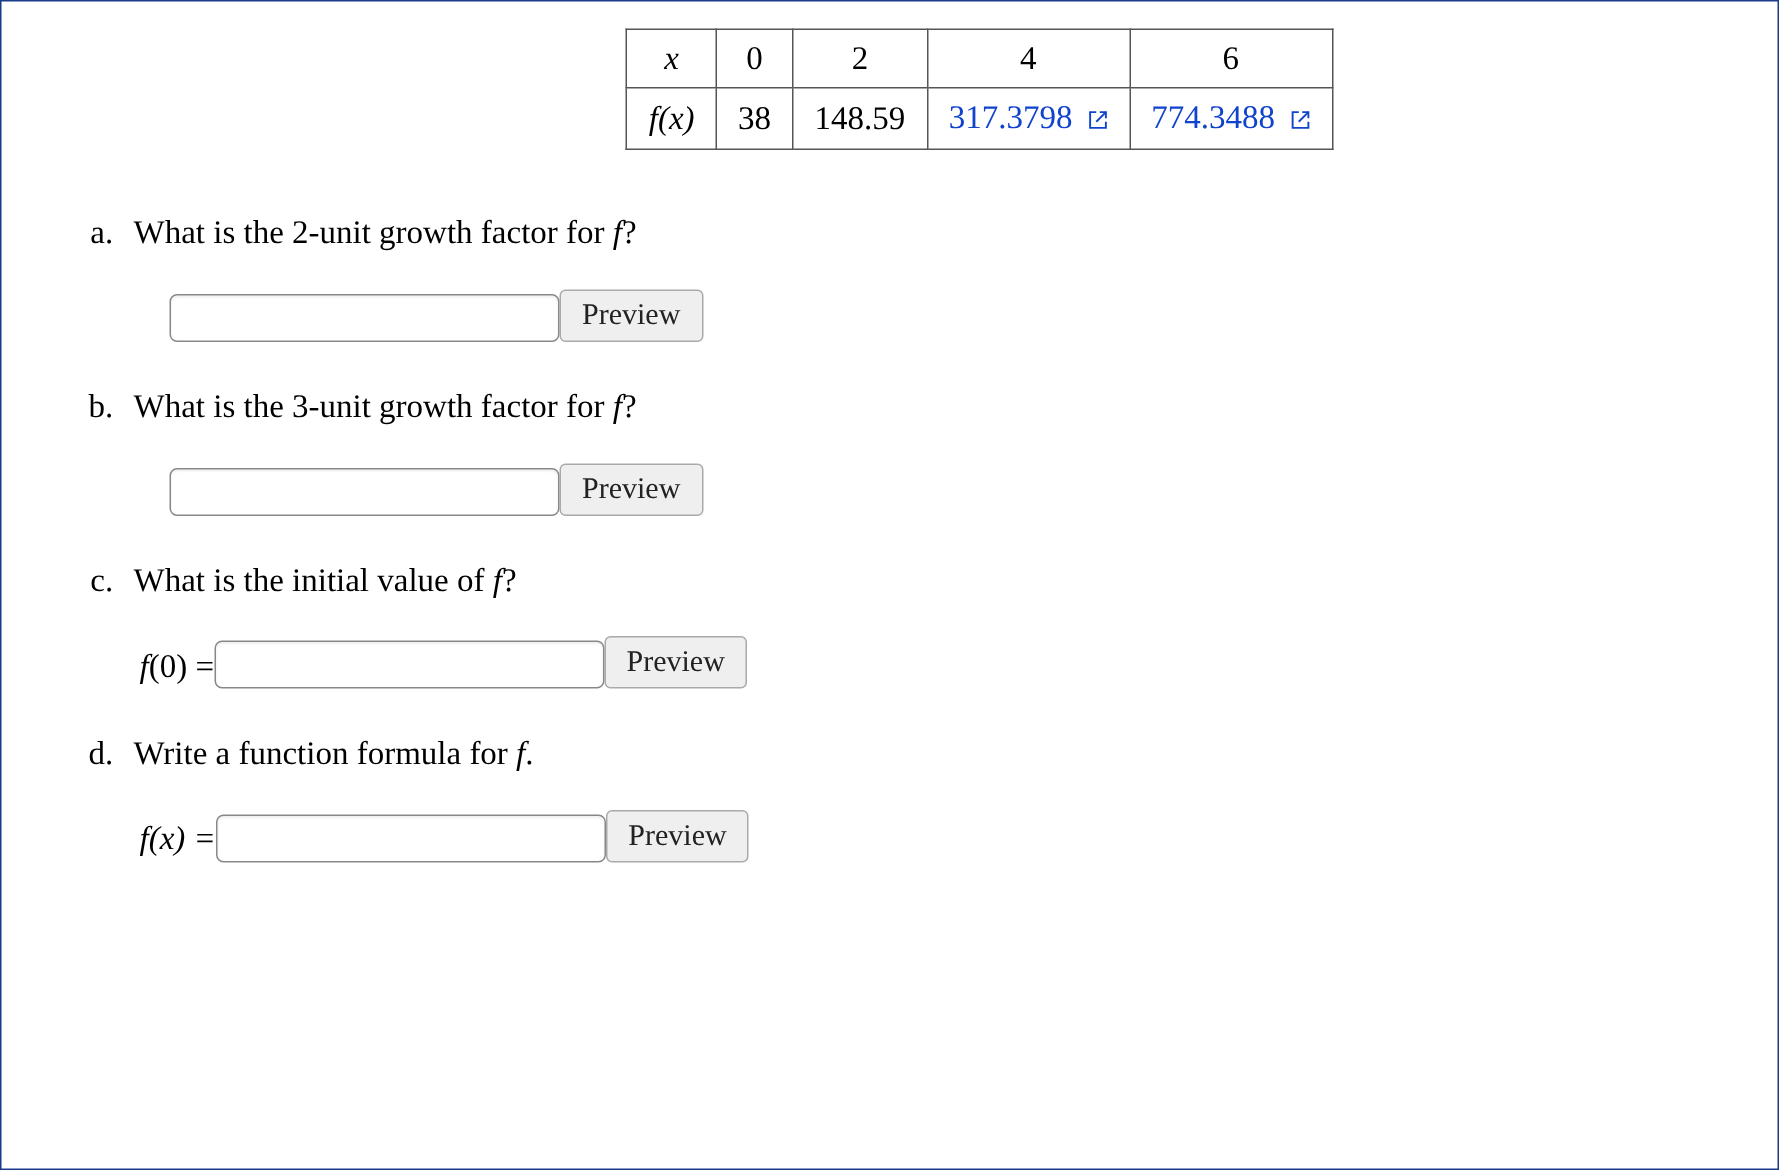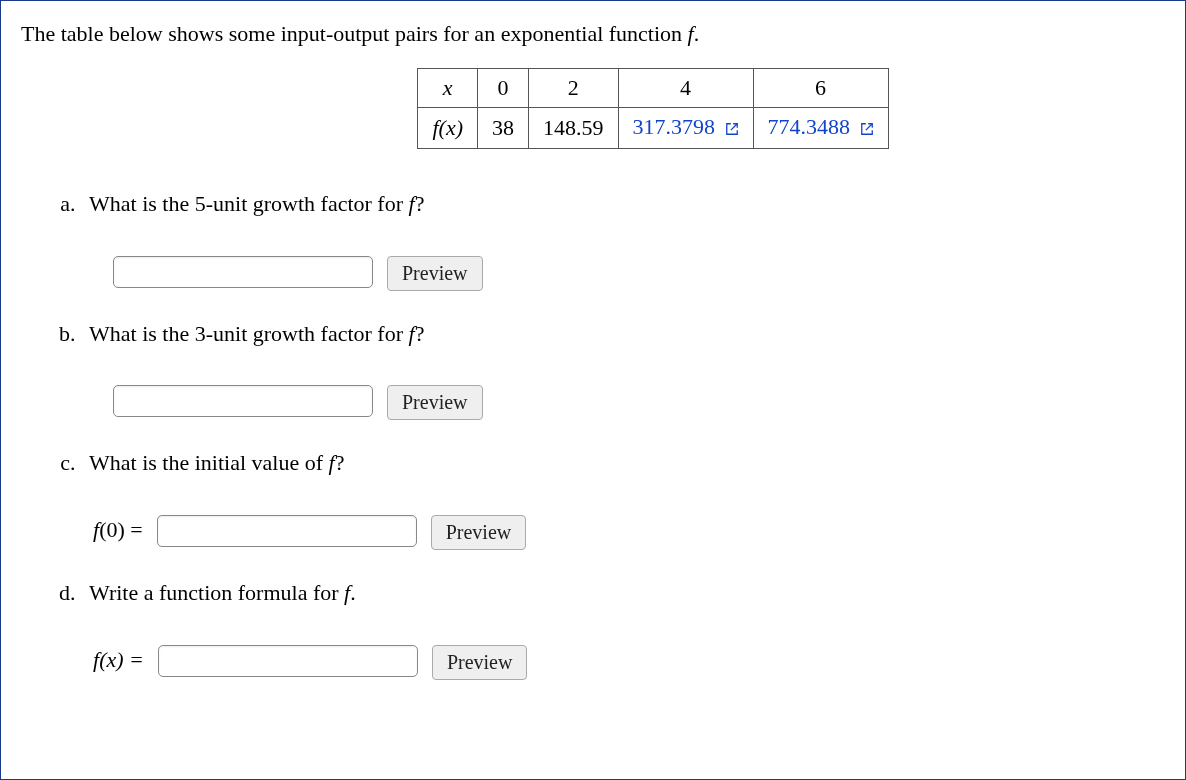--- a/index.html
+++ b/index.html
@@ -49,25 +49,24 @@
     list-style-type: lower-alpha;
     padding-left: 60px;
     margin: 0;
   }
   ol.questions > li {
     margin-bottom: 28px;
     padding-left: 8px;
     line-height: 1.4;
   }
   .answer-row {
-    margin-top: 36px;
+    margin-top: 22px;
     padding-left: 24px;
     display: flex;
-    align-items: flex-start;
-    gap: 14px;
+    align-items: flex-end;
   }
   .lbl {
     min-width: 0;
     font-family: 'Times New Roman', serif;
   }
   input.ans {
     font-size: 18px;
     padding: 4px 6px;
     width: 260px;
     height: 32px;
@@ -85,23 +84,20 @@
     background: #efefef;
     color: #222;
     cursor: pointer;
   }
 </style>
 </head>
 <body>
 
 <div class="container">
 
-  <div class="intro">
-    <span>The table below shows some input-output pairs for an exponential function </span><span class="math-i">f</span><span>.</span>
-  </div>
 
   <div class="table-wrap">
     <table class="data">
       <tbody>
           <tr>
         <td><span class="math-i">x</span></td>
         <td>0</td>
         <td>2</td>
         <td>4</td>
         <td>6</td>
@@ -131,21 +127,21 @@
           </span>
         </td>
       </tr>
     </tbody>
       </table>
   </div>
 
   <ol class="questions">
 
     <li>
-      <span>What is the 5-unit growth factor for </span><span class="math-i">f</span><span>?</span>
+      <span>What is the 2-unit growth factor for </span><span class="math-i">f</span><span>?</span>
       <div class="answer-row">
         <input class="ans" type="text" style="">
         <button class="preview">Preview</button>
       </div>
     </li>
 
     <li>
       <span>What is the 3-unit growth factor for </span><span class="math-i">f</span><span>?</span>
       <div class="answer-row">
         <input class="ans" type="text" style="">

